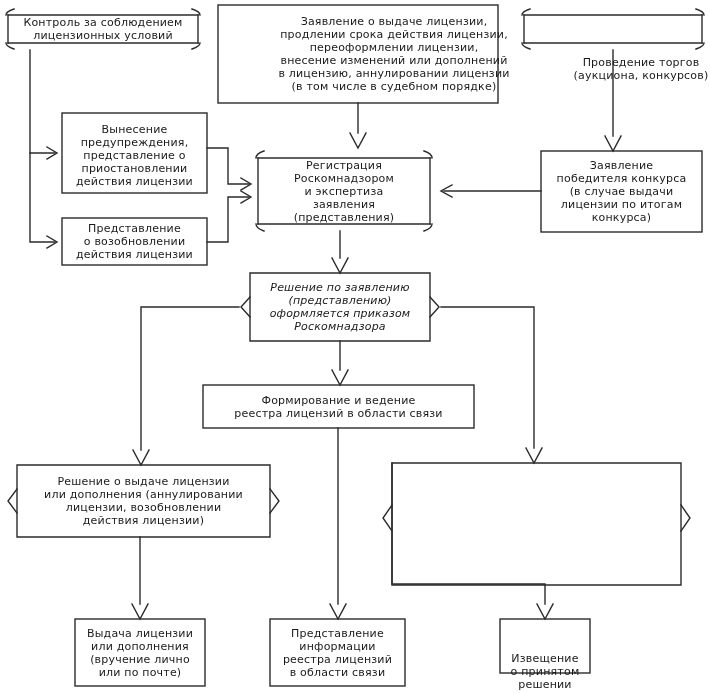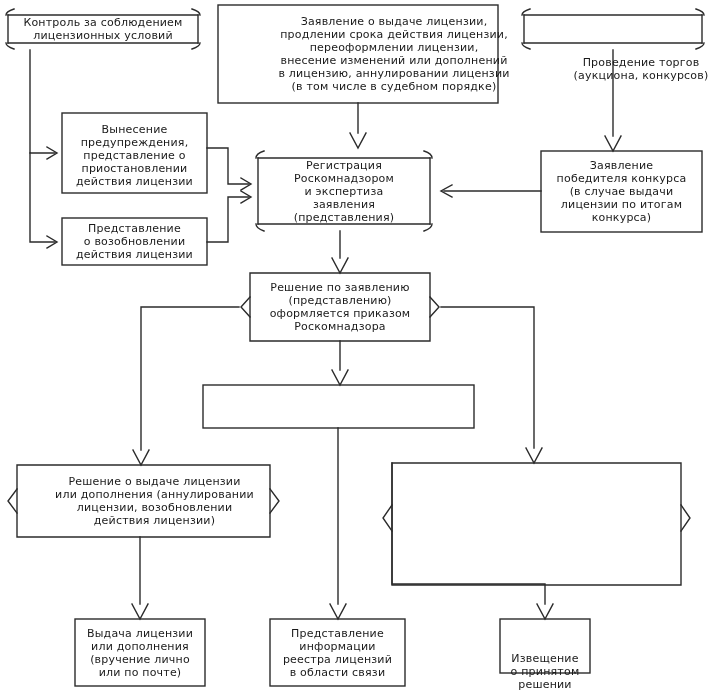--- a/index.html
+++ b/index.html
@@ -220,28 +220,31 @@
 заявления
 (представления)</span></div>
 
   <div class="node-text" style="left:541px;top:151px;width:161px;height:81px;">
     <span>Заявление
 победителя конкурса
 (в случае выдачи
 лицензии по итогам
 конкурса)</span></div>
 
-  <div class="node-text" style="left:250px;top:273px;width:180px;height:68px;">
+  <div class="node-text" style="left:250px;top:273px;width:180px;height:68px;font-style:italic;">
     <span>Решение по заявлению
 (представлению)
 оформляется приказом
 Роскомнадзора</span></div>
 
-
-  <div class="node-text" style="left:28px;top:465px;width:253px;height:72px;">
+  <div class="node-text" style="left:203px;top:385px;width:271px;height:43px;">
+    <span>Формирование и ведение
+реестра лицензий в области связи</span></div>
+
+  <div class="node-text" style="left:17px;top:465px;width:253px;height:72px;">
     <span>Решение о выдаче лицензии
 или дополнения (аннулировании
 лицензии, возобновлении
 действия лицензии)</span></div>
 
 
   <div class="node-text" style="left:75px;top:619px;width:130px;height:67px;">
     <span>Выдача лицензии
 или дополнения
 (вручение лично

